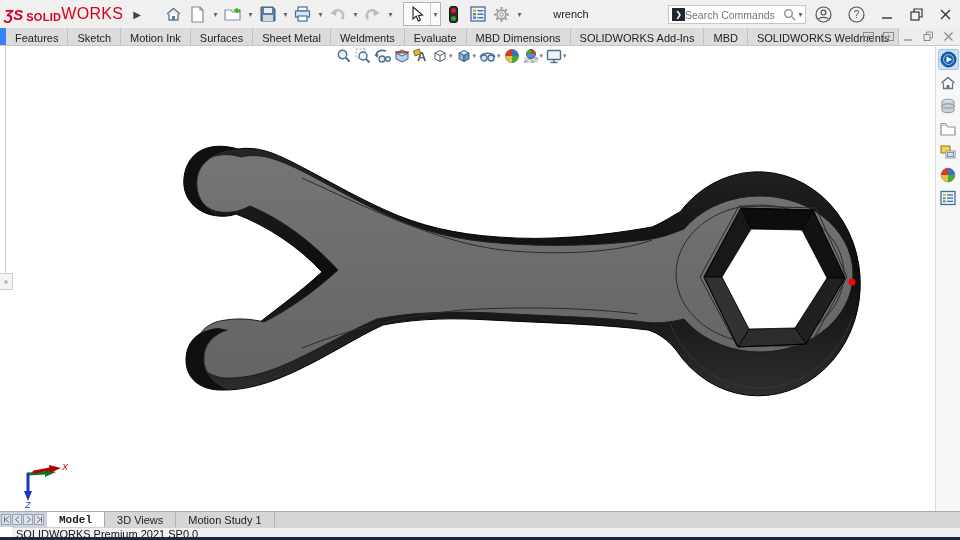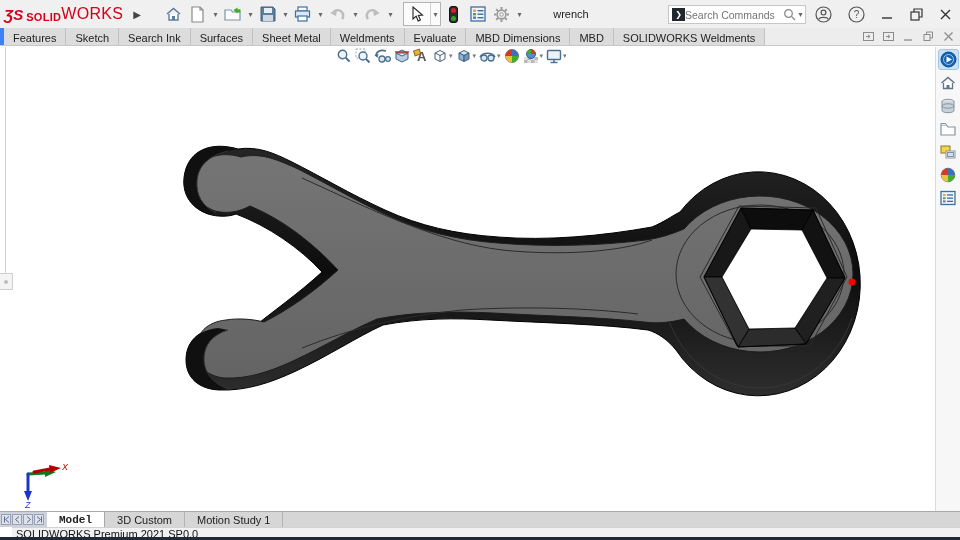--- a/index.html
+++ b/index.html
@@ -22,21 +22,21 @@
   .sel-box .div { width:1px; height:22px; background:#cfcfcf; }
   .doc-title { position:absolute; left:500px; width:110px; text-align:center; top:8px; font-size:11px; color:#222;padding-left:32px; }
   .searchbox { position:absolute; left:668px; top:5px; width:138px; height:19px; background:#fff; border:1px solid #c6c6c6; display:flex; align-items:center; }
   .searchbox input { border:none; outline:none; flex:1; font-size:10.5px; font-family:inherit; color:#444; min-width:0; background:transparent; }
   .sw-search-mark { width:13px; height:13px; background:#20272e; margin-left:3px; display:flex; align-items:center; justify-content:center; color:#fff; font-size:8px; }
   .win-ctrls { position:absolute; right:8px; top:0; height:28px; display:flex; align-items:center; gap:16px; }
 
   
   .tabbar { position:absolute; top:28px; left:0; width:960px; height:18px; background:#ededed; border-bottom:1px solid #c8c8c8; display:flex; align-items:stretch; }
   .rtab { padding:2px 9px 0 9px; background:#dcdcdc; border-right:1px solid #c2c2c2; color:#222; font-size:11px; white-space:nowrap; display:flex; align-items:center; }
-  .rtab:first-child { border-left:4px solid #3b82f6; }
+  .rtab:first-child { border-left:6px solid #3b82f6; }
   .docwin-ctrls { position:absolute; right:6px; top:31px; display:flex; gap:9px; align-items:center; }
 
   
   .viewport { position:absolute; top:47px; left:0; width:960px; height:464px; background:#fff; }
   .left-splitter { position:absolute; left:5px; top:47px; width:1px; height:226px; background:#cfcfcf; }
   .left-handle { position:absolute; left:0; top:273px; width:13px; height:17px; background:#f4f4f4; border:1px solid #cfcfcf; border-left:none; }
   .left-handle .dot { position:absolute; left:4px; top:6px; width:4px; height:4px; border-radius:50%; background:#bdbdbd; }
 
   .headsup { position:absolute; left:336px; top:47px; height:18px; display:flex; align-items:center; gap:3px; }
   .hu-btn { display:flex; align-items:center; }
@@ -283,26 +283,27 @@
         </svg>
       <svg width="13" height="13" viewBox="0 0 13 13">
           <path d="M2 2 L11 11 M11 2 L2 11" stroke="#333" stroke-width="1.4"></path>
         </svg>
     </div>
   </div>
 
   <div class="tabbar">
     <span class="rtab">Features</span>
     <span class="rtab">Sketch</span>
-    <span class="rtab">Search Ink</span>
+    <span class="rtab">Motion Ink</span>
     <span class="rtab">Surfaces</span>
     <span class="rtab">Sheet Metal</span>
     <span class="rtab">Weldments</span>
     <span class="rtab">Evaluate</span>
     <span class="rtab">MBD Dimensions</span>
+    <span class="rtab">SOLIDWORKS Add-Ins</span>
     <span class="rtab">MBD</span>
     <span class="rtab">SOLIDWORKS Weldments</span>
   </div>
   <div class="docwin-ctrls">
     <svg width="11" height="11" viewBox="0 0 11 11">
         <rect x="0.5" y="1.5" width="10" height="8" fill="none" stroke="#8c8c8c"></rect>
         <path d="M3 5.5 h4 M5 3.8 l2 1.7 -2 1.7" fill="none" stroke="#8c8c8c"></path>
       </svg>
     <svg width="11" height="11" viewBox="0 0 11 11">
         <rect x="0.5" y="1.5" width="10" height="8" fill="none" stroke="#8c8c8c"></rect>
@@ -491,21 +492,21 @@
             <path d="M2 0.5 L5.5 3.5 L2 6.5" stroke="#5a6b8c" fill="none"></path>
           </svg>
         </span>
       <span class="navbtn">
           <svg width="7" height="7" viewBox="0 0 7 7">
             <path d="M1 0.5 L4.5 3.5 L1 6.5 M5.5 0.5 V6.5" stroke="#5a6b8c" fill="none"></path>
           </svg>
         </span>
     </span>
     <span class="stab active">Model</span>
-    <span class="stab">3D Custom</span>
+    <span class="stab">3D Views</span>
     <span class="stab">Motion Study 1</span>
   </div>
 
   <div class="statusbar" style="height:10px; top:527px;">
     <span class="status-left nowrap">SOLIDWORKS Premium 2021 SP0.0</span>
   </div>
   <div class="bottom-strip"></div>
 
 </div>
 

